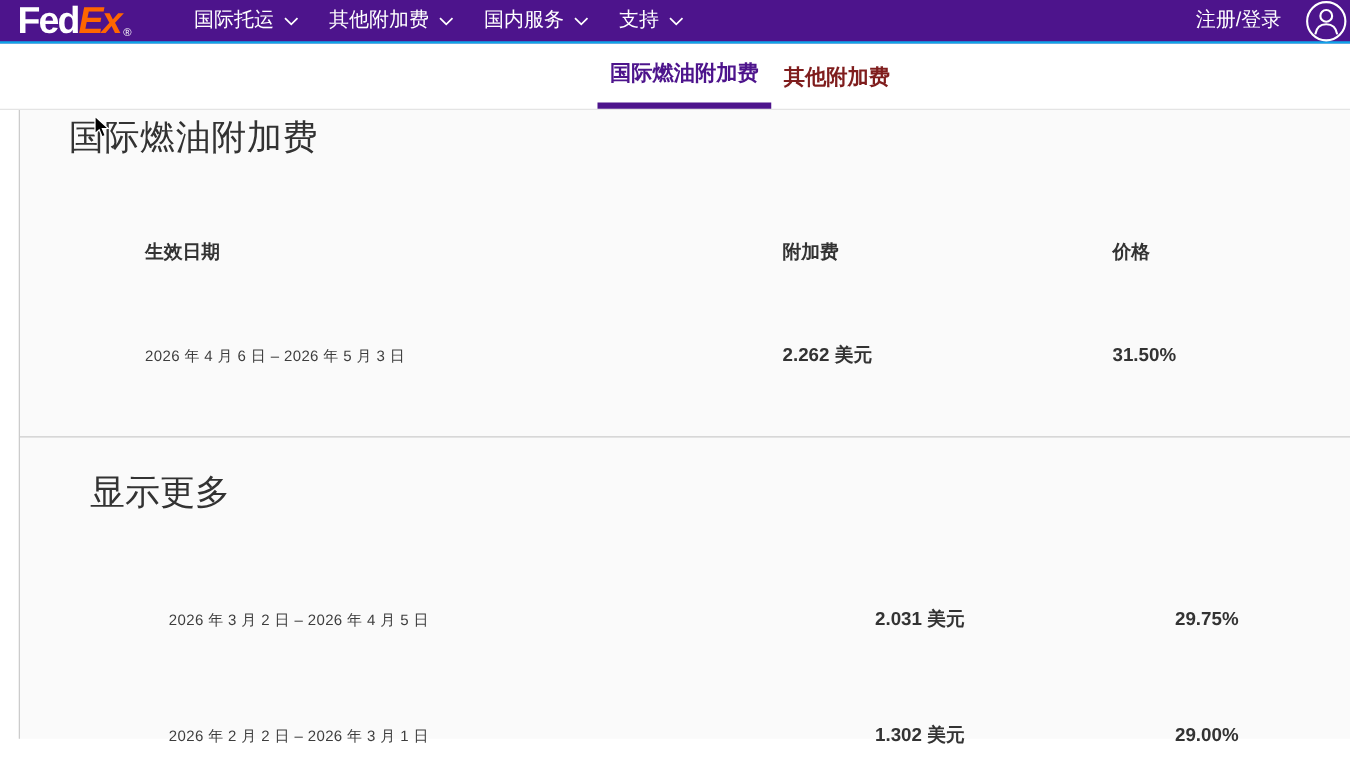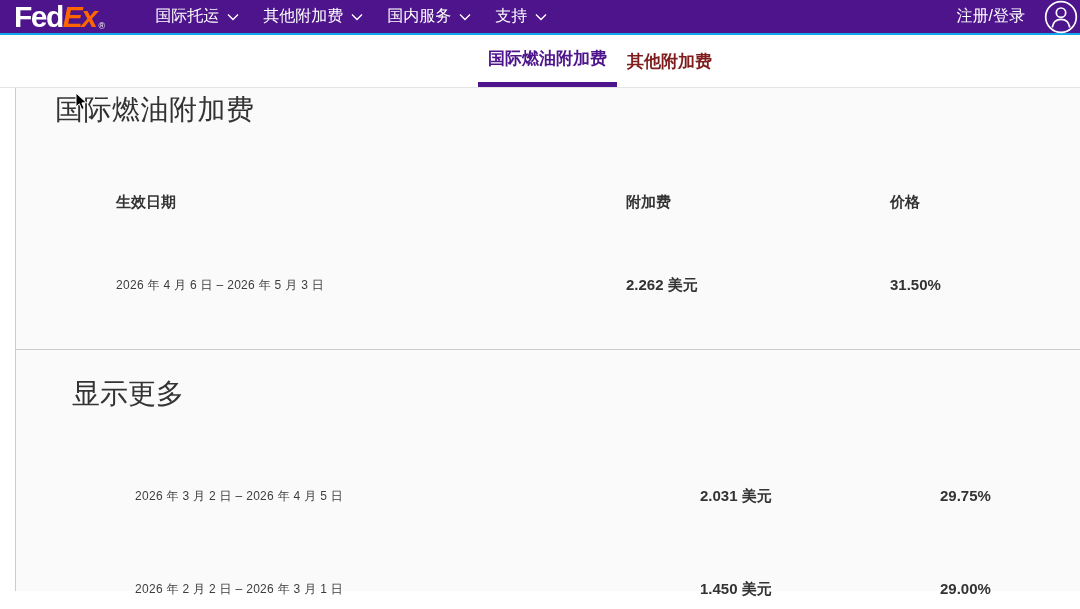--- a/index.html
+++ b/index.html
@@ -134,17 +134,17 @@
   <div class="show-more">显示更多</div>
 
   <div class="trow lower" style="top:392px;">
     <span class="date">2026 年 3 月 2 日 – 2026 年 4 月 5 日</span>
     <span class="val">2.031 美元</span>
     <span class="val">29.75%</span>
   </div>
 
   <div class="trow lower" style="top:449px;margin-top:36px;">
     <span class="date">2026 年 2 月 2 日 – 2026 年 3 月 1 日</span>
-    <span class="val">1.450 美元</span>
+    <span class="val">1.302 美元</span>
     <span class="val">29.00%</span>
   </div>
 
 </div>
 
 </body></html>

